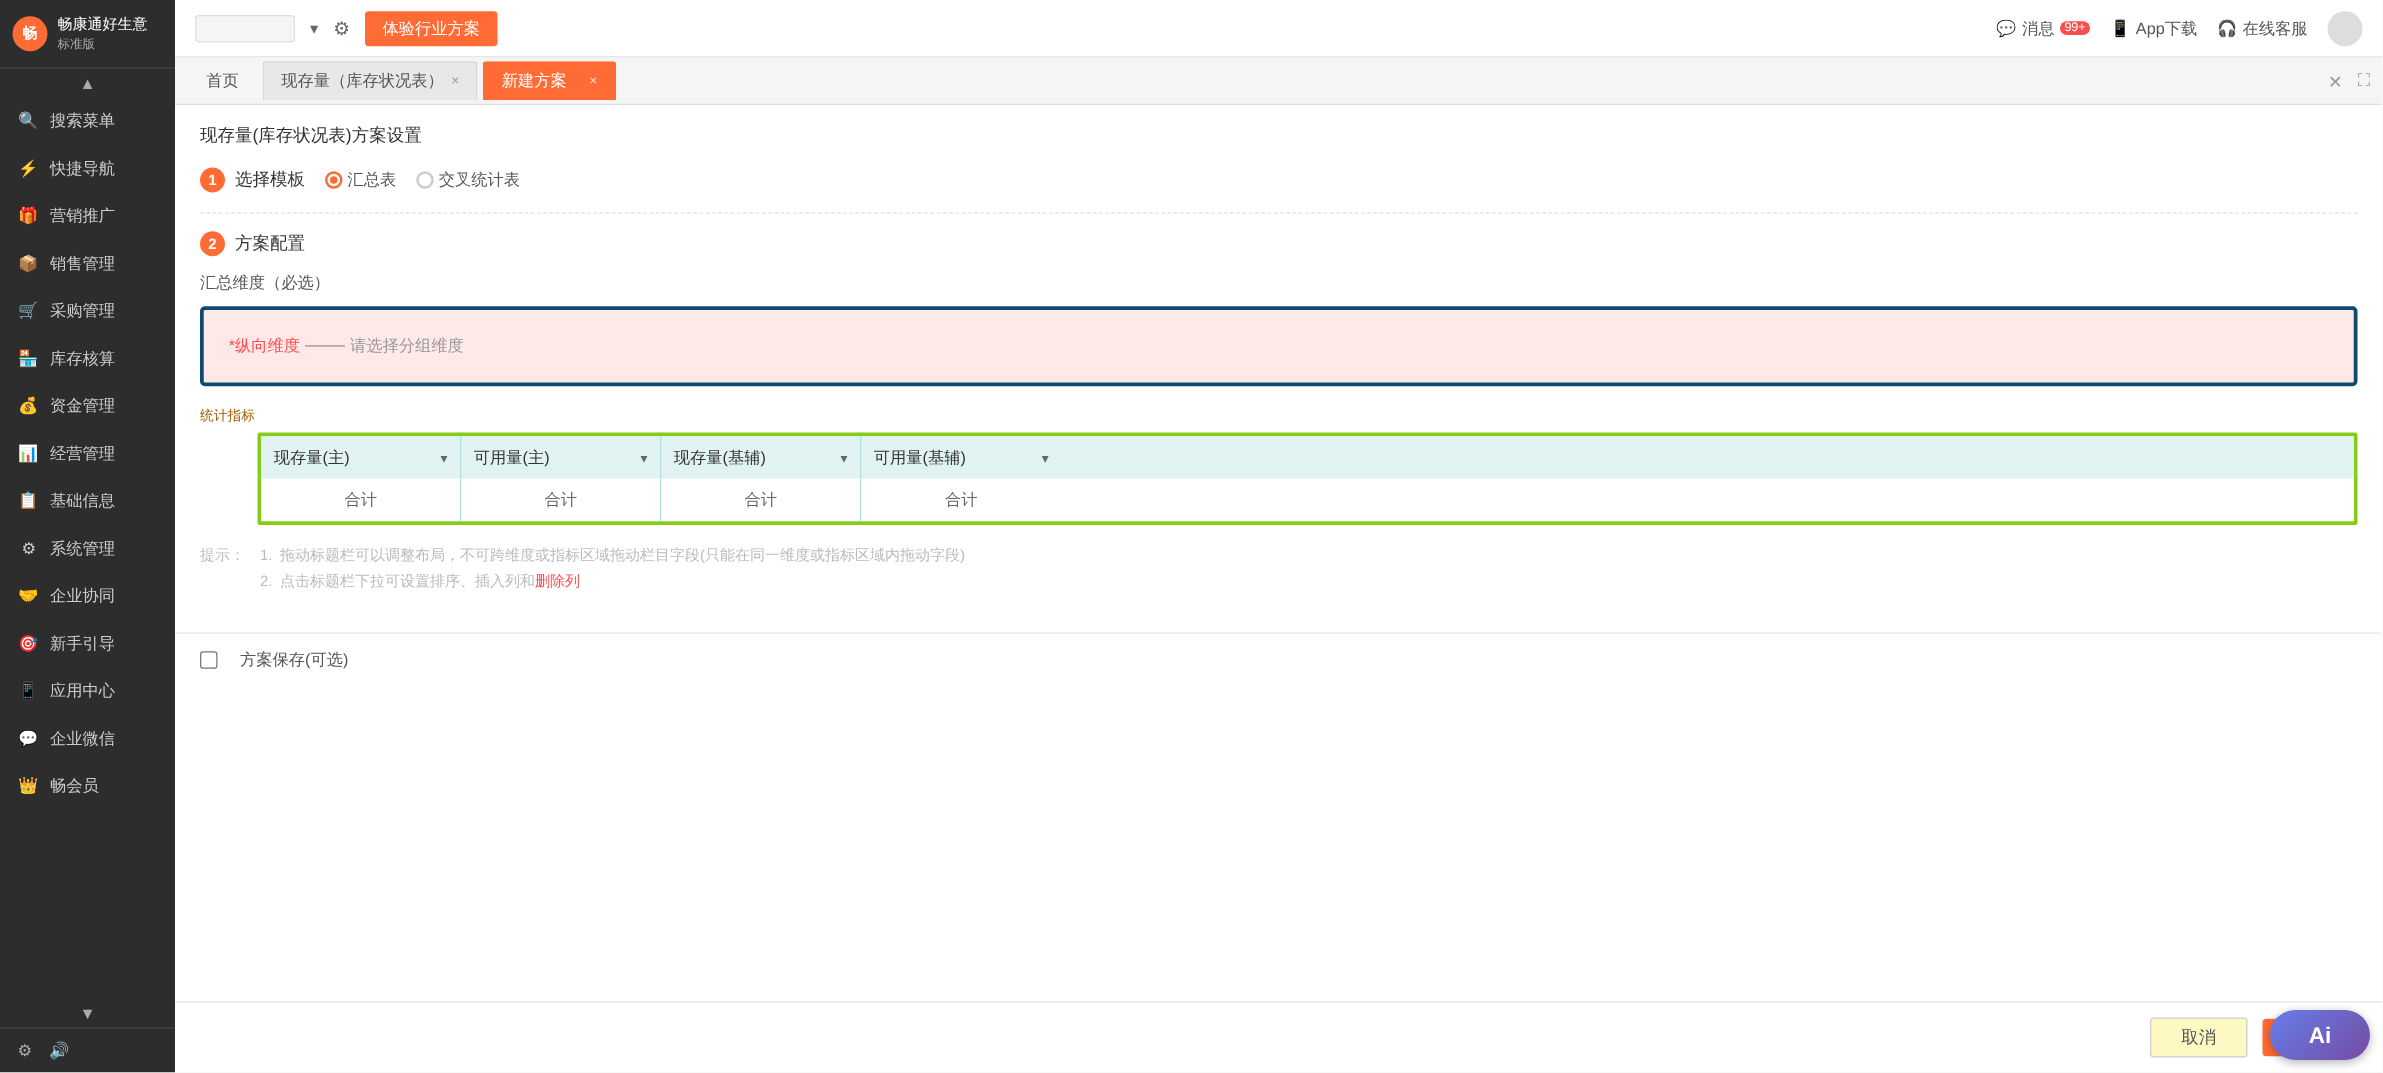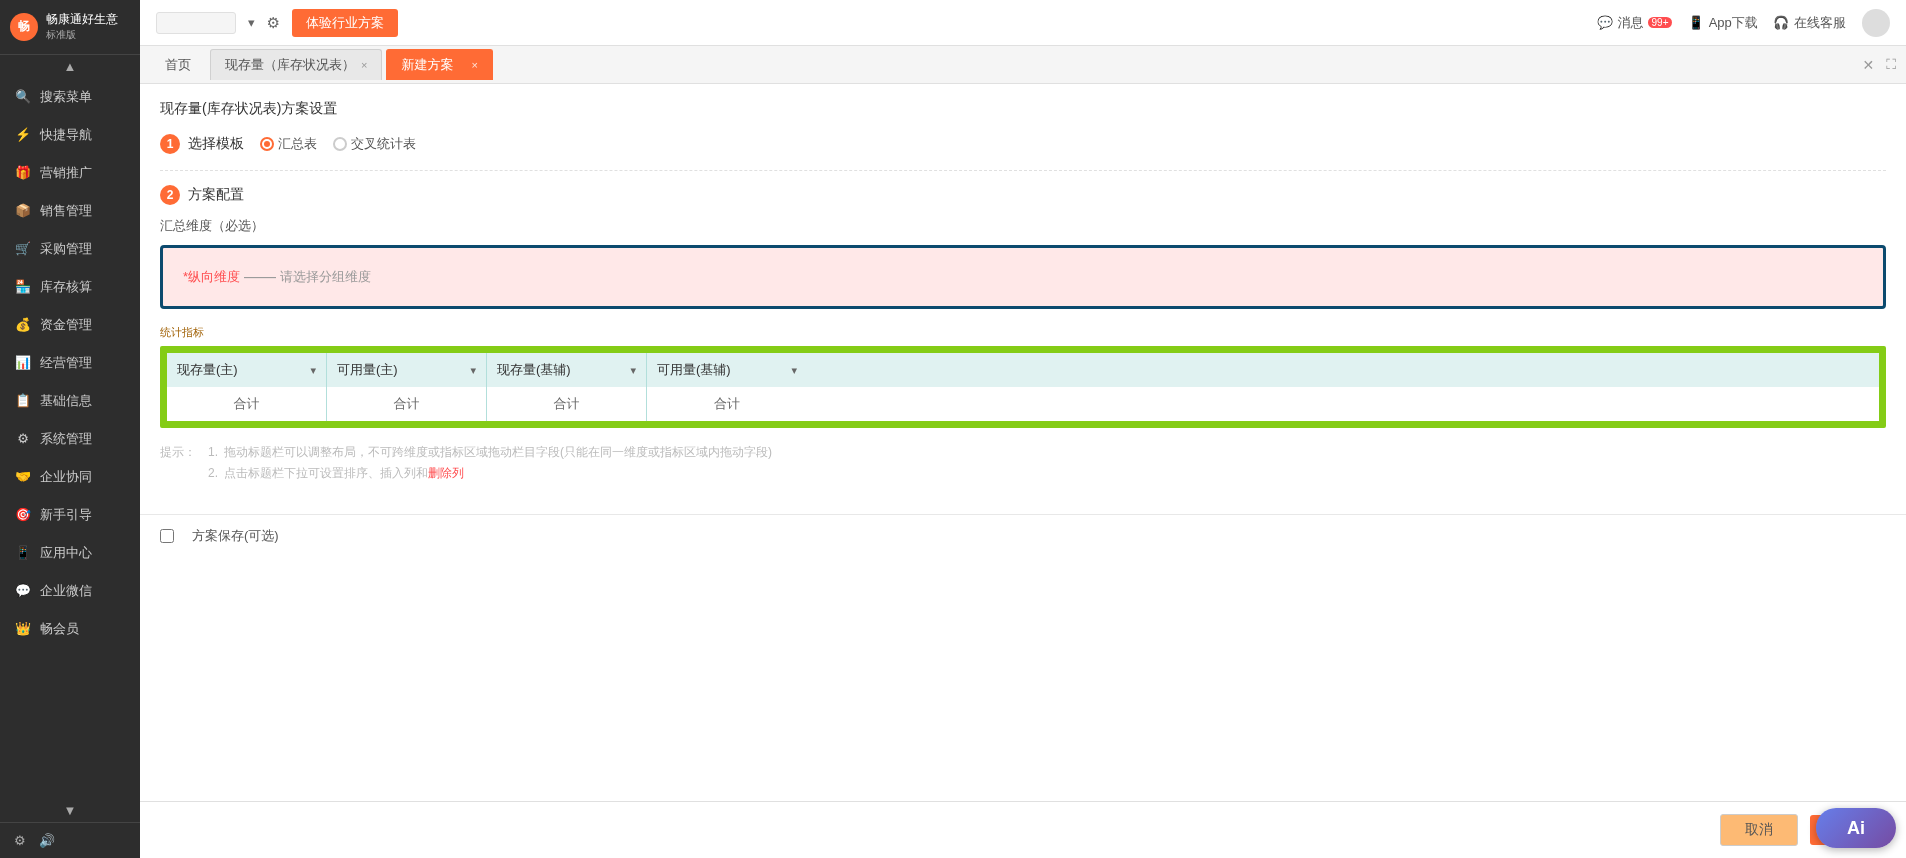--- a/index.html
+++ b/index.html
@@ -181,21 +181,21 @@
       background: #b3e5fc; color: #555;
       padding: 2px 8px; border-radius: 2px; font-size: 12px;
     }
     .indicator-tag-nondraggable {
       background: #e0e0e0; color: #555;
       padding: 2px 8px; border-radius: 2px; font-size: 12px;
     }
 
     
     .stats-section-title { color: #a16207; font-size: 11px; font-weight: 500; margin-bottom: 6px; }
-    .stats-table { border: 7px solid #84cc16; border-radius: 2px; overflow: hidden; width: auto; }
+    .stats-table { border: 3px solid #84cc16; border-radius: 2px; overflow: hidden; width: auto; margin-left: 46px; }
     .stats-table-header { display: flex; background: #e0f2f1; }
     .stats-table-body { display: flex; background: #fff; }
     .stats-col {
       width: 160px;
       padding: 8px 10px;
       display: flex; align-items: center; justify-content: space-between;
       border-right: 1px solid #b2dfdb;
       font-size: 13px; color: #333;
     }
     .stats-col:last-child { border-right: none; }
@@ -227,21 +227,21 @@
 
     
     .bottom-actions {
       display: flex; align-items: center; justify-content: flex-end; gap: 12px;
       padding: 12px 20px;
       background: #fff;
       border-top: 1px solid #e0e0e0;
       flex-shrink: 0;
     }
     .btn-cancel {
-      background: #fdba74; border: 1px solid #ccc; color: #555;
+      background: #fef9c3; border: 1px solid #ccc; color: #555;
       padding: 6px 24px; border-radius: 3px; cursor: pointer; font-size: 14px;
     }
     .btn-query {
       background: #ff6b35; border: none; color: #fff;
       padding: 6px 24px; border-radius: 3px; cursor: pointer; font-size: 14px;
     }
 
     
     .ai-bubble {
       position: fixed;

